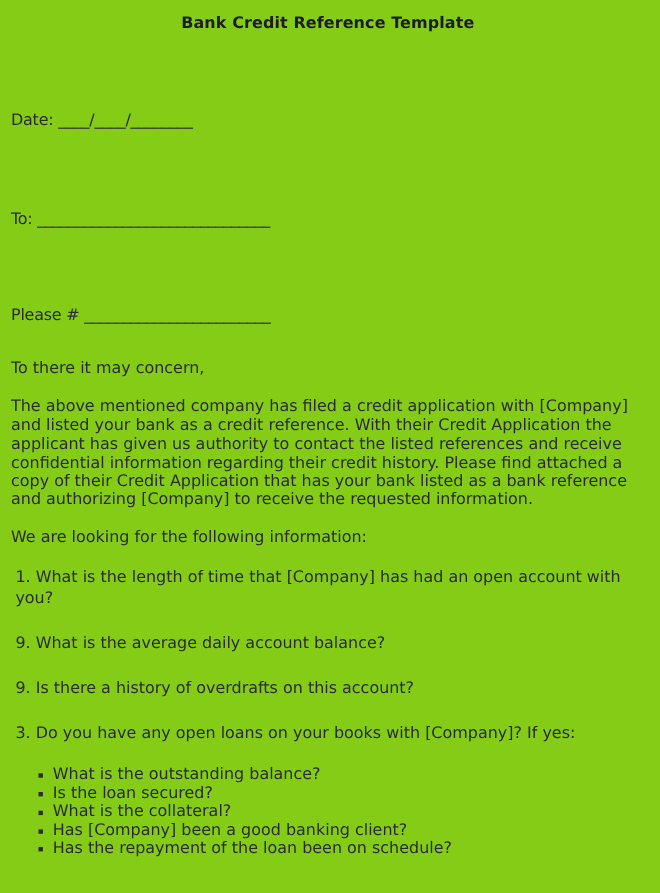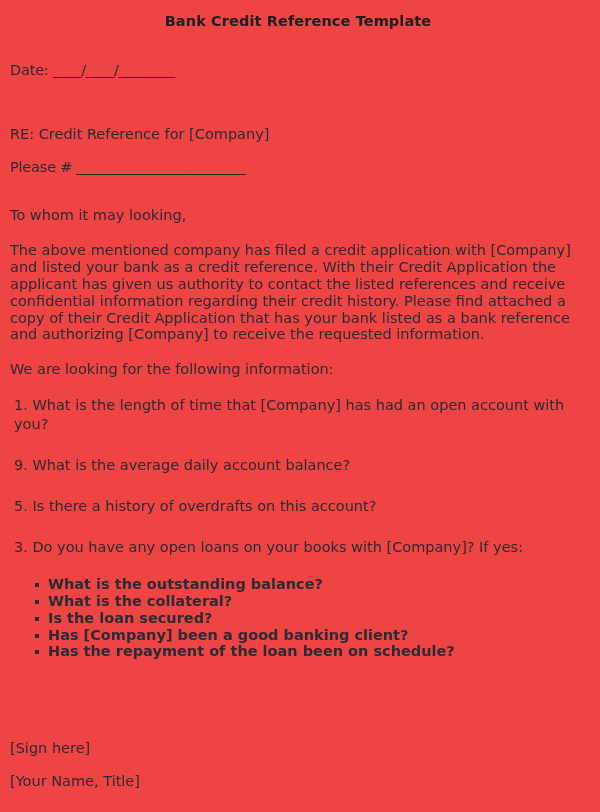--- a/index.html
+++ b/index.html
@@ -13,40 +13,41 @@
     font-family: "DejaVu Sans", sans-serif;
     color: #2b2b33;
     overflow: hidden;
   }
   .page {
     position: relative;
     width: 600px;
     height: 812px;
     box-sizing: border-box;
     padding: 0 14px 0 10px;
-    background: #ef4444;
+    background: #84cc16;
   }
   .doc-title {
     text-align: center;
     font-size: 14.5px;
     font-weight: bold;
     color: #1d1d22;
     letter-spacing: 0.1px;
     padding-top: 11px;
     margin: 0 0 0 0;
     line-height: 20px;
   }
   .field-line {
     font-size: 14.5px;
     line-height: 19px;
     color: #2b2b33;
     white-space: pre;
   }
   .blank-rule {
     letter-spacing: -0.2px;
+    margin-top: 40px;
   }
   .spacer-date { height: 30px; }
   .spacer-to   { height: 31px; }
   .spacer-re   { height: 14px; }
   .spacer-acct { height: 14px; }
   .spacer-concern { height: 30px; }
   .para {
     font-size: 14.5px;
     line-height: 16.9px;
     color: #2b2b33;
@@ -60,21 +61,20 @@
     font-size: 14.5px;
     line-height: 19px;
     color: #2b2b33;
     margin: 4px;
   }
   .q-gap { height: 14px; }
   .bullets {
     list-style: none;
     margin: 0;
     padding: 0 0 0 25px;
-    font-weight: bold;
   }
   .bullets li {
     position: relative;
     font-size: 14.5px;
     line-height: 16.8px;
     color: #2b2b33;
     padding-left: 13px;
   }
   .bullets li .sq {
     position: absolute;
@@ -98,60 +98,60 @@
 <div class="page">
 
   <div class="doc-title">Bank Credit Reference Template</div>
 
   <div class="spacer-date"></div>
 
   <div class="field-line blank-rule">Date: ____/____/________</div>
 
   <div class="spacer-to"></div>
 
+  <div class="field-line blank-rule">To: ______________________________</div>
 
   <div class="spacer-re"></div>
 
-  <div class="field-line">RE: Credit Reference for [Company]</div>
 
   <div class="spacer-acct"></div>
 
   <div class="field-line blank-rule">Please # ________________________</div>
 
   <div class="spacer-concern"></div>
 
-  <p class="para">To whom it may looking,</p>
+  <p class="para">To there it may concern,</p>
 
   <div class="gap-md"></div>
 
   <p class="para">The above mentioned company has filed a credit application with [Company] and listed your bank as a credit reference. With their Credit Application the applicant has given us authority to contact the listed references and receive confidential information regarding their credit history. Please find attached a copy of their Credit Application that has your bank listed as a bank reference and authorizing [Company] to receive the requested information.</p>
 
   <div class="gap-md"></div>
 
   <p class="para">We are looking for the following information:</p>
 
   <div class="q-gap"></div>
 
   <p class="q-item">1. What is the length of time that [Company] has had an open account with you?</p>
   <div class="q-gap"></div>
 
   <p class="q-item">9. What is the average daily account balance?</p>
   <div class="q-gap"></div>
 
-  <p class="q-item">5. Is there a history of overdrafts on this account?</p>
+  <p class="q-item">9. Is there a history of overdrafts on this account?</p>
   <div class="q-gap"></div>
 
   <p class="q-item">3. Do you have any open loans on your books with [Company]? If yes:</p>
 
   <div class="gap-sm"></div>
 
   <ul class="bullets">
     <li><span class="sq"></span><span>What is the outstanding balance?</span></li>
+    <li><span class="sq"></span><span>Is the loan secured?</span></li>
     <li><span class="sq"></span><span>What is the collateral?</span></li>
-    <li><span class="sq"></span><span>Is the loan secured?</span></li>
     <li><span class="sq"></span><span>Has [Company] been a good banking client?</span></li>
     <li><span class="sq"></span><span>Has the repayment of the loan been on schedule?</span></li>
   </ul>
 
   <div class="gap-lg"></div>
 
 
   <div class="q-gap"></div>
 
 

